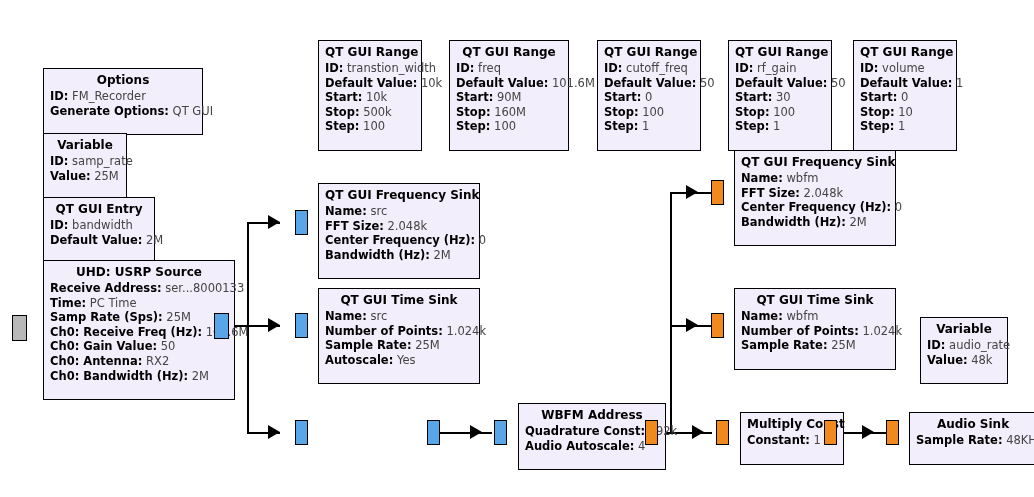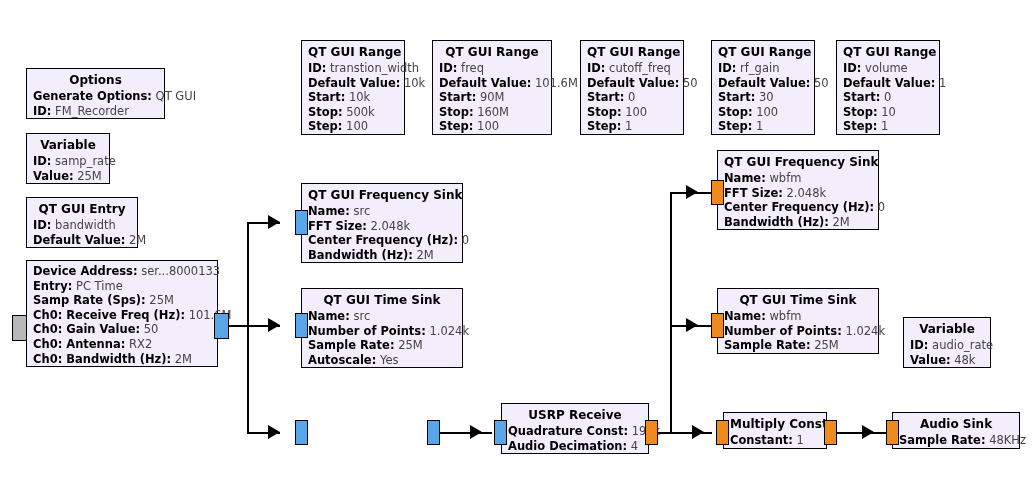--- a/index.html
+++ b/index.html
@@ -16,26 +16,27 @@
     height: 497px;
     background: #ffffff;
     overflow: hidden;
   }
   
   .blk {
     position: absolute;
     box-sizing: border-box;
     background: #f2eefb;
     border: 1px solid #000000;
-    padding: 3px 6px 0 6px;
+    padding: 3px 6px 16px 6px;
     font-size: 11.5px;
     line-height: 14.6px;
     color: #000000;
     white-space: nowrap;
     z-index: 5;
+    margin-left: 17px;
   }
   .blk .title {
     font-weight: bold;
     text-align: center;
     font-size: 12px;
     line-height: 16px;
     padding-bottom: 1px;
   }
   .blk .row {
     text-align: left;
@@ -96,41 +97,42 @@
   <div class="wire v" style="left:670px; top:192px; height:241px;"></div>
   <div class="wire h" style="left:670px; top:192px; width:42px;"></div>
   <div class="wire h" style="left:670px; top:325px; width:42px;"></div>
   <div class="arrow" style="left:686px; top:185px;"></div>
   <div class="arrow" style="left:686px; top:318px;"></div>
   <div class="arrow" style="left:692px; top:425px;"></div>
 
   <div class="wire h" style="left:836px; top:432px; width:52px;"></div>
   <div class="arrow" style="left:862px; top:425px;"></div>
 
-  <div class="blk" style="left:26px; top:68px; width:139px;">
+  <div class="blk" style="left:26px; top:68px; width:160px;">
     <div class="title">Options</div>
+    <div class="row"><span class="k">ID:</span> <span class="v">FM_Recorder</span></div>
     <div class="row"><span class="k">Generate Options:</span> <span class="v">QT GUI</span></div>
-    <div class="row"><span class="k">ID:</span> <span class="v">FM_Recorder</span></div>
   </div>
 
   <div class="blk" style="left:26px; top:133px; width:84px;">
     <div class="title">Variable</div>
     <div class="row"><span class="k">ID:</span> <span class="v">samp_rate</span></div>
     <div class="row"><span class="k">Value:</span> <span class="v">25M</span></div>
   </div>
 
   <div class="blk" style="left:26px; top:197px; width:112px;">
     <div class="title">QT GUI Entry</div>
     <div class="row"><span class="k">ID:</span> <span class="v">bandwidth</span></div>
     <div class="row"><span class="k">Default Value:</span> <span class="v">2M</span></div>
   </div>
 
   <div class="blk" style="left:26px; top:260px; width:192px;">
-    <div class="row"><span class="k">Device Address:</span> <span class="v">ser...8000133</span></div>
-    <div class="row"><span class="k">Entry:</span> <span class="v">PC Time</span></div>
+    <div class="title">UHD: USRP Source</div>
+    <div class="row"><span class="k">Receive Address:</span> <span class="v">ser...8000133</span></div>
+    <div class="row"><span class="k">Time:</span> <span class="v">PC Time</span></div>
     <div class="row"><span class="k">Samp Rate (Sps):</span> <span class="v">25M</span></div>
     <div class="row"><span class="k">Ch0: Receive Freq (Hz):</span> <span class="v">101.6M</span></div>
     <div class="row"><span class="k">Ch0: Gain Value:</span> <span class="v">50</span></div>
     <div class="row"><span class="k">Ch0: Antenna:</span> <span class="v">RX2</span></div>
     <div class="row"><span class="k">Ch0: Bandwidth (Hz):</span> <span class="v">2M</span></div>
   </div>
   <div class="port msg" style="left:12px; top:315px; width:15px; height:26px;"></div>
   <div class="port complex" style="left:214px; top:313px; width:15px; height:26px;"></div>
 
   <div class="blk" style="left:301px; top:40px; width:104px;">
@@ -193,23 +195,23 @@
     <div class="row"><span class="k">Number of Points:</span> <span class="v">1.024k</span></div>
     <div class="row"><span class="k">Sample Rate:</span> <span class="v">25M</span></div>
     <div class="row"><span class="k">Autoscale:</span> <span class="v">Yes</span></div>
   </div>
   <div class="port complex" style="left:295px; top:313px; width:13px; height:25px;"></div>
 
   <div class="port complex" style="left:295px; top:420px; width:13px; height:25px;"></div>
   <div class="port complex" style="left:427px; top:420px; width:13px; height:25px;"></div>
 
   <div class="blk" style="left:501px; top:403px; width:148px;">
-    <div class="title">USRP Receive</div>
+    <div class="title">WBFM Address</div>
     <div class="row"><span class="k">Quadrature Const:</span> <span class="v">192k</span></div>
-    <div class="row"><span class="k">Audio Decimation:</span> <span class="v">4</span></div>
+    <div class="row"><span class="k">Audio Autoscale:</span> <span class="v">4</span></div>
   </div>
   <div class="port complex" style="left:494px; top:420px; width:13px; height:25px;"></div>
   <div class="port float" style="left:645px; top:420px; width:13px; height:25px;"></div>
 
   <div class="blk" style="left:717px; top:150px; width:162px;">
     <div class="title">QT GUI Frequency Sink</div>
     <div class="row"><span class="k">Name:</span> <span class="v">wbfm</span></div>
     <div class="row"><span class="k">FFT Size:</span> <span class="v">2.048k</span></div>
     <div class="row"><span class="k">Center Frequency (Hz):</span> <span class="v">0</span></div>
     <div class="row"><span class="k">Bandwidth (Hz):</span> <span class="v">2M</span></div>

